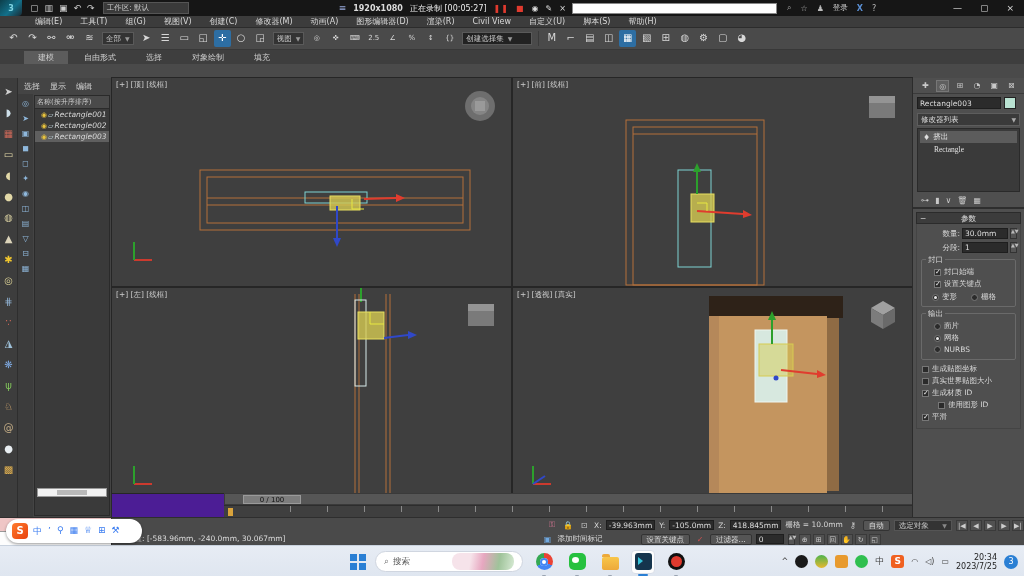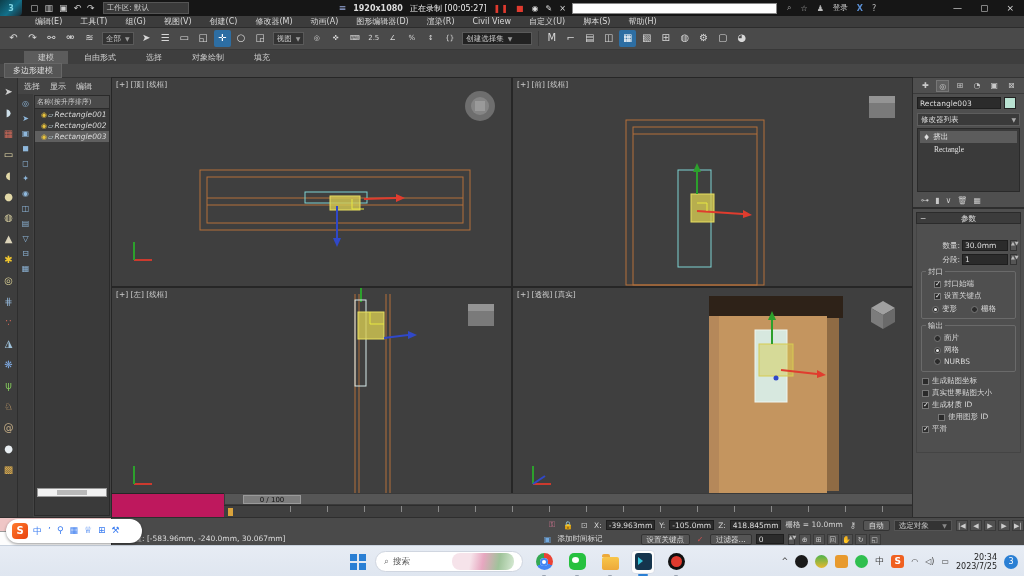--- a/index.html
+++ b/index.html
@@ -54,21 +54,21 @@
   .ex-head { font-size:7px; color:#ccc; background:#4a4a4a; border-bottom:1px solid #2b2b2b; padding:1px 2px; white-space:nowrap; }
   .ex-row { display:flex; align-items:center; height:11px; white-space:nowrap; overflow:hidden; padding-left:6px; }
   .ex-row.selected { background:#5f5f5f; }
   .ex-row .bulb { color:#e8c33c; font-size:7px; margin-right:1px; }
   .ex-row .shp { color:#bfd3da; font-size:7px; margin-right:1px; }
   .ex-row .lbl { font-size:7.5px; color:#d8d8d8;font-style:italic; }
   .ex-hscroll { position:absolute; left:2px; right:2px; bottom:18px; height:9px; background:#f2f2f2; border:1px solid #999; }
   .ex-hscroll .thumb { position:absolute; left:28%; width:44%; top:1px; bottom:1px; background:#b9b9b9; }
 
   
-  .vparea { position:absolute; left:112px; top:78px; width:800px; height:439px; background:#be185d; }
+  .vparea { position:absolute; left:112px; top:78px; width:800px; height:439px; background:#4c1d95; }
   .vp { position:absolute; background:#3f3f3f; outline:1px solid #262626; }
   .vp-tl { left:0; top:0; width:399px; height:208px; }
   .vp-tr { left:401px; top:0; width:399px; height:208px; }
   .vp-bl { left:0; top:210px; width:399px; height:205px; }
   .vp-br { left:401px; top:210px; width:399px; height:205px; }
   .vplabel { position:absolute; left:4px; top:2px; font-size:7.5px; color:#cfcfcf; z-index:3; }
   .vp svg { position:absolute; left:0; top:0; }
 
   
   .timeslider { position:absolute; left:112px; top:415px; width:800px; height:12px; background:#565656; border:1px solid #3a3a3a; }
@@ -89,21 +89,21 @@
   .cp-modlist .arr { margin-left:auto; color:#aaa; font-size:6px; }
   .cp-stack { margin:2px 4px; height:64px; background:#3a3a3a; border:1px solid #2a2a2a; padding:2px; }
   .stk-row { display:flex; align-items:center; gap:3px; height:12px; padding-left:3px; color:#e2e2e2; }
   .stk-row.sel { background:#5c5c5c; }
   .stk-row .bulb { color:#ddd; font-size:8px; }
   .stk-row.child { padding-left:14px;font-family:Liberation Serif, serif; }
   .cp-stacktools { display:flex; gap:6px; padding:2px 8px; border-bottom:2px solid #2e2e2e; color:#c9c9c9; }
   .rollout { margin:3px 3px; }
   .ro-head { background:#3c3c3c; border:1px solid #2b2b2b; color:#e0e0e0; text-align:center; height:12px; line-height:11px; position:relative; }
   .ro-head .minus { position:absolute; left:3px; }
-  .ro-body { border:1px solid #444; border-top:none; padding:16px 3px; }
+  .ro-body { border:1px solid #444; border-top:none; padding:4px 3px; }
   .prow { display:flex; align-items:center; justify-content:flex-end; gap:2px; margin-bottom:3px; }
   .prow .plbl { color:#d8d8d8; }
   .pfield { width:46px; height:11px; background:#2b2b2b; border:1px solid #1e1e1e; color:#ddd; padding:0 2px; line-height:10px; }
   .spin { width:7px; height:11px; background:#555; border:1px solid #333; color:#bbb; font-size:5px; line-height:5px; text-align:center; }
   .groupbox { border:1px solid #6a6a6a; border-radius:2px; margin:6px 1px 4px 1px; padding:5px 2px 3px 4px; position:relative; }
   .groupbox .gtitle { position:absolute; top:-5px; left:4px; background:#4f4f4f; padding:0 2px; color:#d8d8d8; }
   .chk { display:flex; align-items:center; gap:3px; margin:2px 0 2px 8px; color:#d8d8d8; }
   .chk.indent { margin-left:18px; }
   .box { width:7px; height:7px; background:#2b2b2b; border:1px solid #777; display:inline-block; position:relative; }
   .box.on::after { content:"✓"; position:absolute; left:0; top:-2px; color:#e8e8e8; font-size:7px; }
@@ -261,23 +261,20 @@
       </span>
   </div>
 
   <div class="ribbon">
       <span class="rtab active">建模</span>
       <span class="rtab">自由形式</span>
       <span class="rtab">选择</span>
       <span class="rtab">对象绘制</span>
       <span class="rtab">填充</span>
     </div>
-  <div class="ribbon2">
-    <span class="ptab">多边形建模</span>
-  </div>
 
   <div class="dock">
       <span class="di ico" style="color: rgb(207, 207, 207);">➤</span>
       <span class="di ico" style="color: rgb(207, 224, 234);">◗</span>
       <span class="di ico" style="color: rgb(208, 106, 90);">▦</span>
       <span class="di ico" style="color: rgb(227, 217, 168);">▭</span>
       <span class="di ico" style="color: rgb(227, 217, 168);">◖</span>
       <span class="di ico" style="color: rgb(227, 217, 168);">●</span>
       <span class="di ico" style="color: rgb(216, 207, 160);">◍</span>
       <span class="di ico" style="color: rgb(220, 212, 186);">▲</span>

